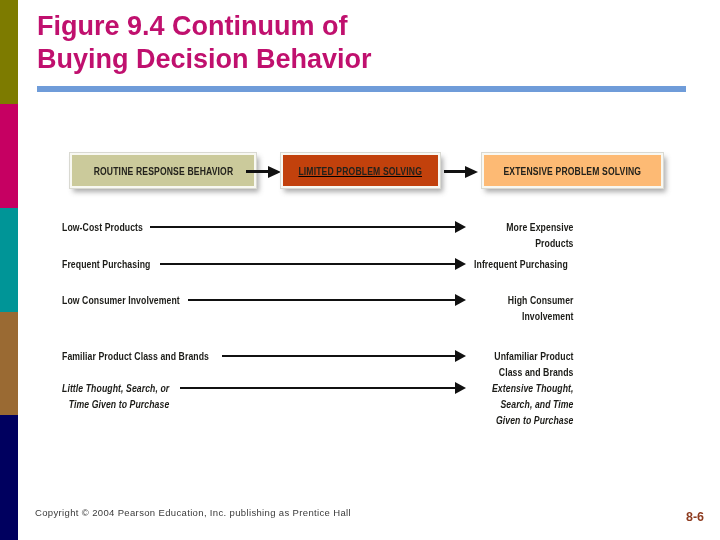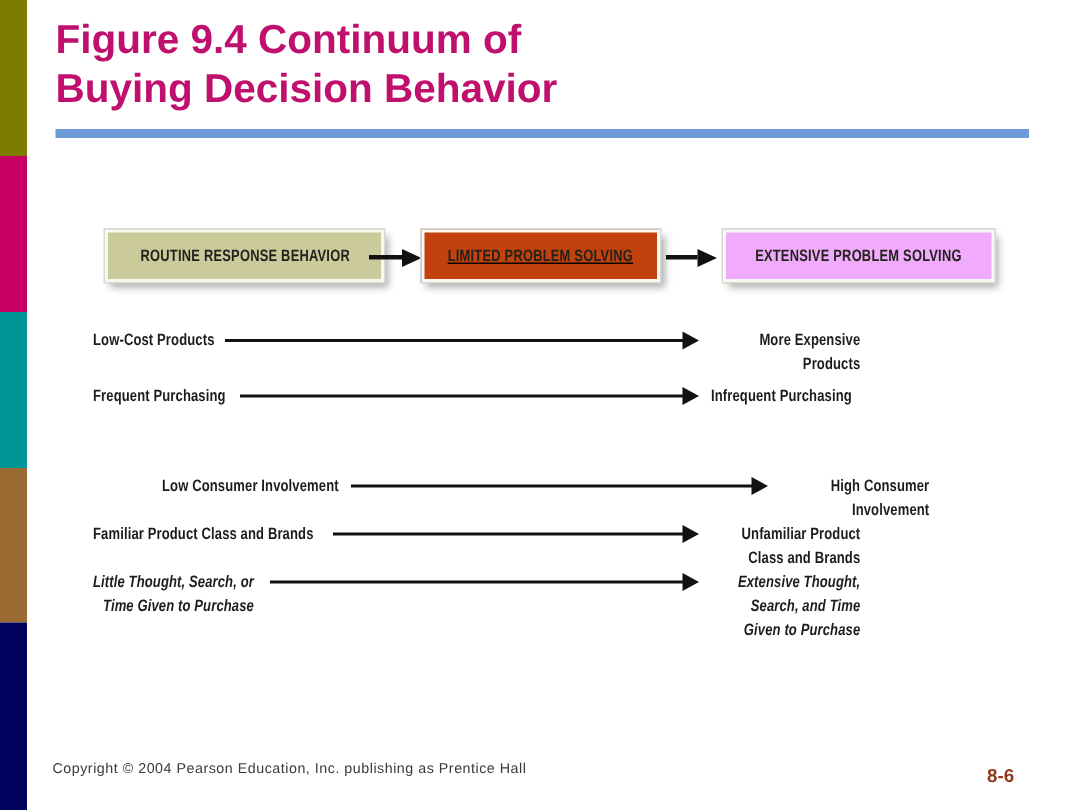--- a/index.html
+++ b/index.html
@@ -41,21 +41,21 @@
   .harrow{position:absolute;top:165px;display:flex;align-items:center;height:13px;}
   .harrow1{left:246px;}
   .harrow2{left:444px;}
   .hline{height:3px;background:#111;}
   .harrow1 .hline{width:22px;}
   .harrow2 .hline{width:21px;}
   .htri{width:0;height:0;border-top:6.5px solid transparent;border-bottom:6.5px solid transparent;border-left:13px solid #111;}
 
   
   .row{position:absolute;left:0;width:600px;height:36px;text-align:right;}
-  .row1{top:219px;} .row2{top:256px;} .row3{top:316px;margin-left:46px;} .row4{top:348px;} .row5{top:380px;font-style:italic;}
+  .row1{top:219px;} .row2{top:256px;} .row3{top:292px;} .row4{top:348px;} .row5{top:380px;font-style:italic;}
   .lbl{
     position:absolute;top:0;font-size:11px;font-weight:bold;line-height:16px;
     color:#1c1c18;white-space:pre-line;display:inline-block;
     transform:scaleX(0.79);transform-origin:left center;letter-spacing:0.1px;
   }
   .lbl.left{left:62px;}
   .lbl.right{left:474px;}
   .rline{position:absolute;top:7px;height:2px;background:#111;}
   .row1 .rline{left:150px;width:306px;}
   .row2 .rline{left:160px;width:296px;}
@@ -98,21 +98,21 @@
   <div class="hline"></div>
   <div class="htri"></div>
 </div>
 <div class="stage-box box2" style="background-color: #c2410c; text-decoration: underline;">
   <span class="stage-label">LIMITED PROBLEM SOLVING</span>
 </div>
 <div class="harrow harrow2">
   <div class="hline"></div>
   <div class="htri"></div>
 </div>
-<div class="stage-box box3" style="background-color: #f0abfc;">
+<div class="stage-box box3" style="background-color: #fdba74;">
   <span class="stage-label">EXTENSIVE PROBLEM SOLVING</span>
 </div>
 
 <div class="row row1">
   <span class="lbl left">Low-Cost Products</span>
   <div class="rline"></div>
   <div class="rtri"></div>
   <span class="lbl right">More Expensive Products</span>
 </div>
 <div class="row row2">
@@ -136,13 +136,13 @@
 <div class="row row5">
   <span class="lbl left">Little Thought, Search, or
 Time Given to Purchase</span>
   <div class="rline"></div>
   <div class="rtri"></div>
   <span class="lbl right">Extensive Thought, Search, and Time
 Given to Purchase</span>
 </div>
 
 <div class="footer">Copyright © 2004 Pearson Education, Inc. publishing as Prentice Hall</div>
-<div class="page-num" style="color: rgb(142, 60, 32);">8-6</div>
+<div class="page-num" style="color: rgb(142, 60, 32); margin-left: 28px;">8-6</div>
 
 </body></html>

